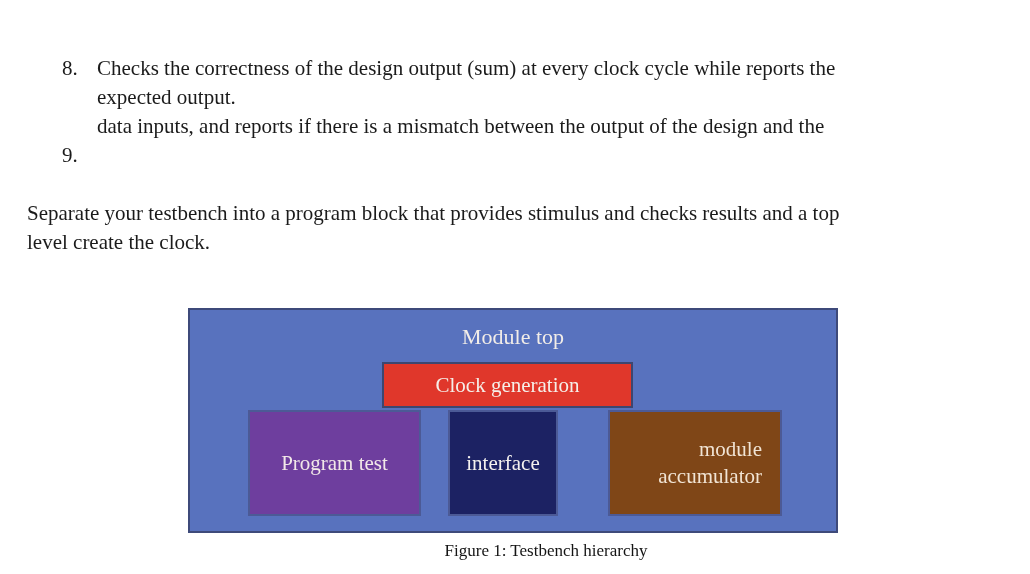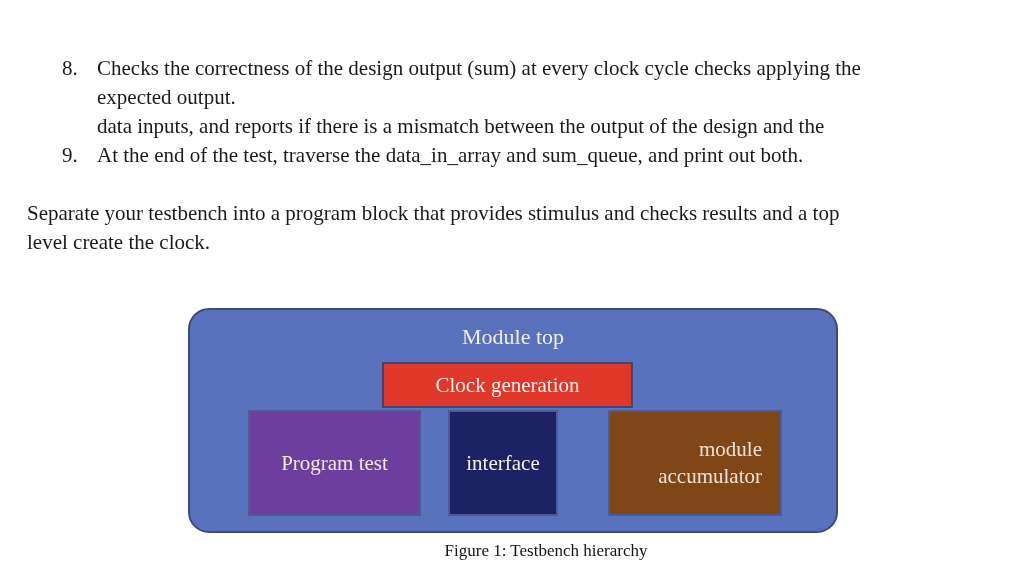--- a/index.html
+++ b/index.html
@@ -75,36 +75,35 @@
   }
 </style>
 </head>
 <body>
 
 <div class="page">
 
   <div class="doc-text numbered-list">
     <div class="list-item">
       <span class="num">8.</span>
-      <div>Checks the correctness of the design output (sum) at every clock cycle checks applying the</div>
+      <div>Checks the correctness of the design output (sum) at every clock cycle while reports the</div>
       <div>expected output.</div>
       <div>data inputs, and reports if there is a mismatch between the output of the design and the</div>
     </div>
     <div class="list-item">
       <span class="num">9.</span>
-      <div>At the end of the test, traverse the data_in_array and sum_queue, and print out both.</div>
     </div>
   </div>
 
   <div class="doc-text paragraph">
     <div>Separate your testbench into a program block that provides stimulus and checks results and a top</div>
     <div>level create the clock.</div>
   </div>
 
-  <div class="fig-outer" style="background-color: rgb(88, 114, 190); border-color: rgb(62, 74, 122); color: rgb(242, 237, 232); border-radius: 21px;">
+  <div class="fig-outer" style="background-color: rgb(88, 114, 190); border-color: rgb(62, 74, 122); color: rgb(242, 237, 232);">
     <div class="fig-title">Module top</div>
 
     <div class="fig-box clock" style="background-color: rgb(224, 55, 43); border-color: rgb(61, 70, 112); color: rgb(245, 239, 233);">
       <span>Clock generation</span>
     </div>
 
     <div class="fig-box program" style="background-color: rgb(110, 62, 158); border-color: rgb(76, 90, 150); color: rgb(242, 232, 232);">
       <span>Program test</span>
     </div>
 

